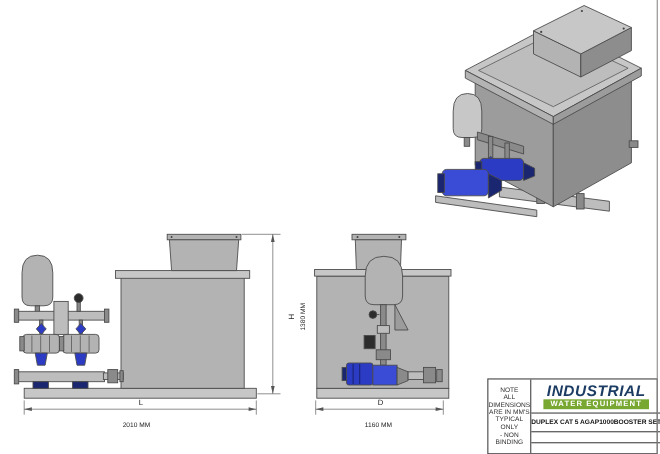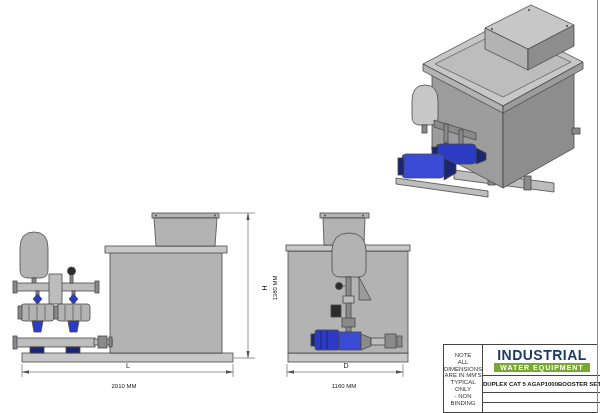--- a/index.html
+++ b/index.html
@@ -36,21 +36,21 @@
     font-size:6px;line-height:6.8px;text-align:center;color:#333;
     padding-top:7px;
   }
   .tb-right{flex:1;display:flex;flex-direction:column;}
   .logo-cell{
     height:31px;box-sizing:border-box;border-bottom:1px solid #444;
     display:flex;flex-direction:column;align-items:center;justify-content:center;
   }
   .logo-line1{
     font-size:14px;font-weight:bold;letter-spacing:0.5px;
-    color:var(--logo-navy);line-height:13px;
+    color:var(--logo-navy);line-height:13px;font-style:italic;
   }
   .logo-line2{
     background:var(--logo-green);color:#fff;font-weight:bold;font-size:7px;
     letter-spacing:1px;line-height:9px;padding:0 6px;margin-top:1px;
   }
   .drawing-title-row{
     height:17px;box-sizing:border-box;border-bottom:1px solid #444;
     display:flex;align-items:center;justify-content:center;
     font-size:6px;font-weight:bold;color:#111;white-space:nowrap;
   }

